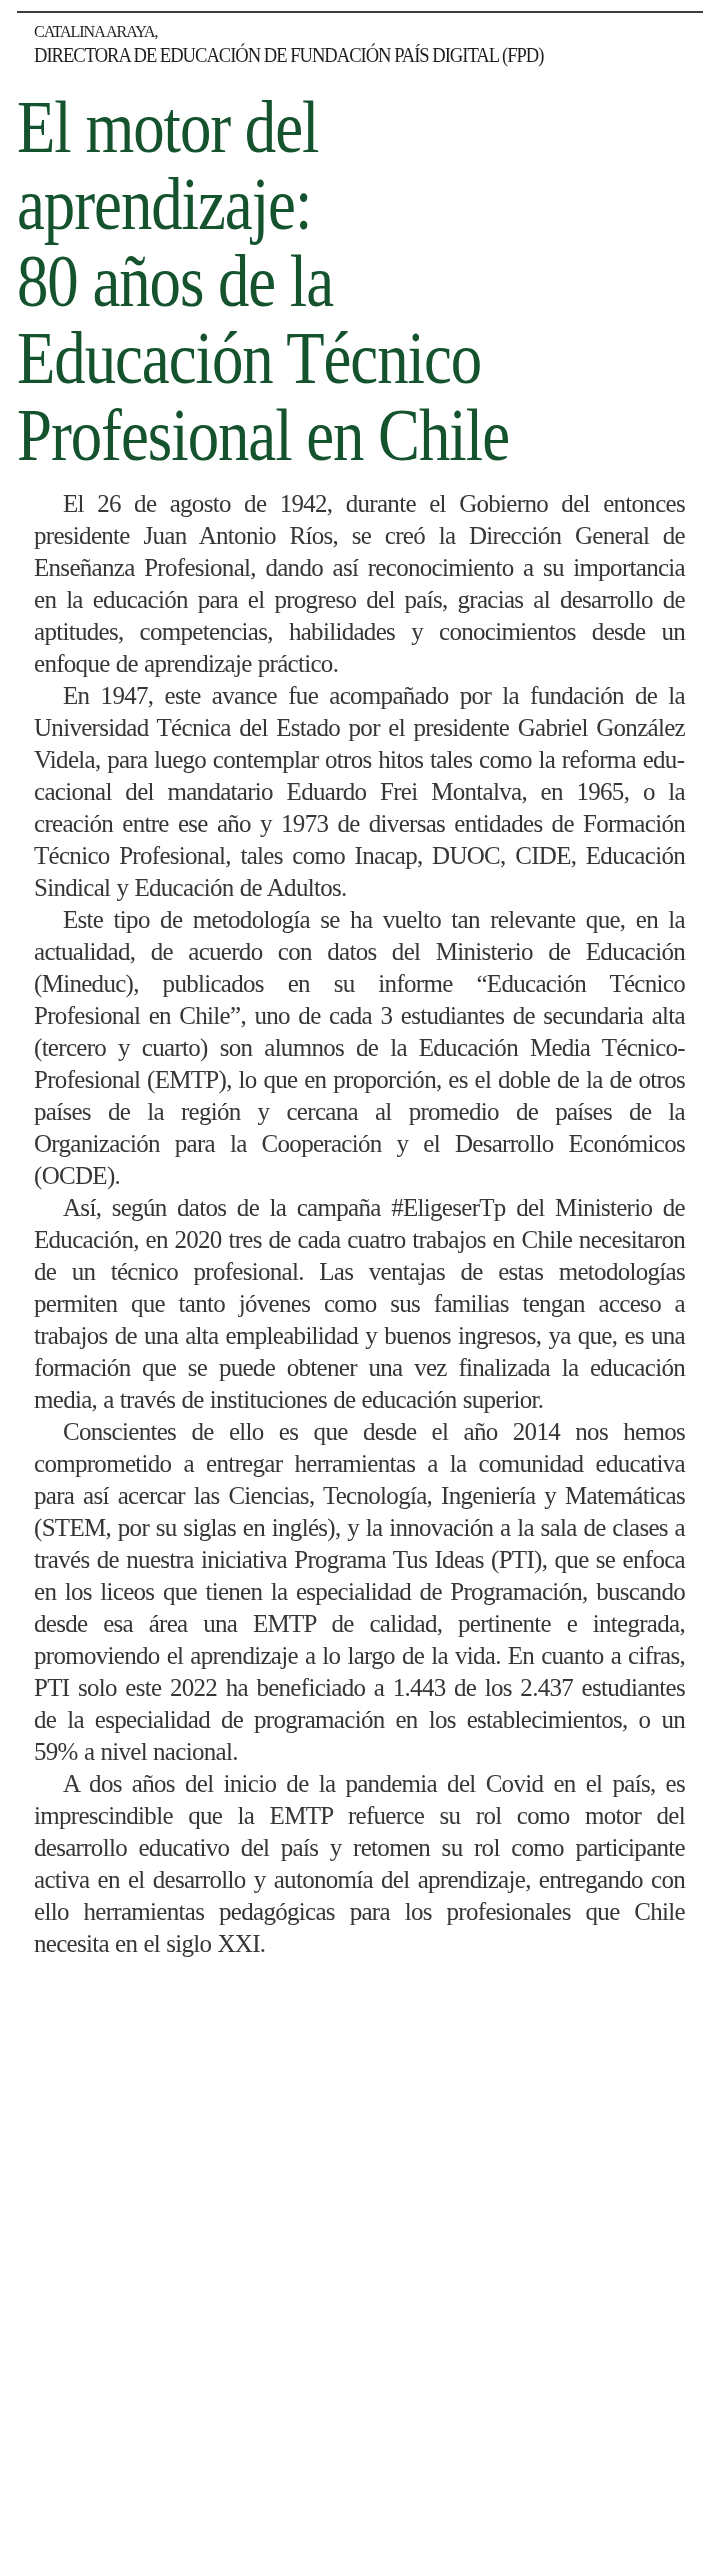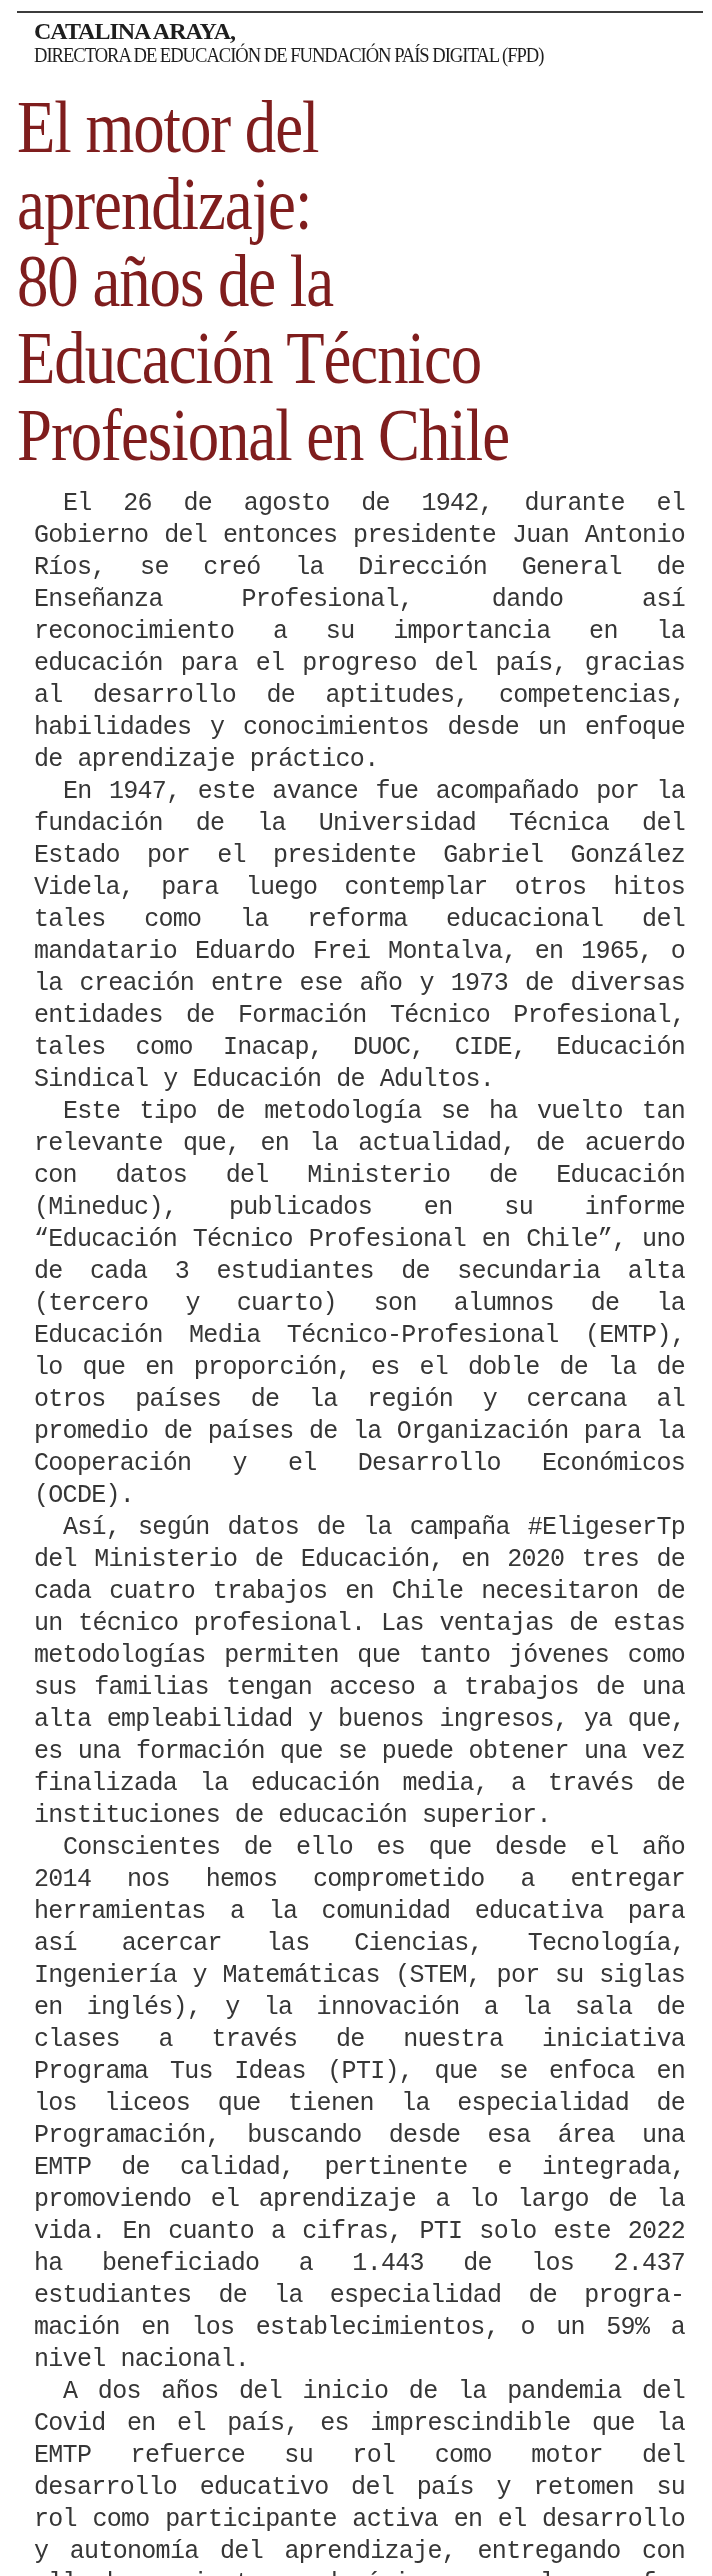--- a/index.html
+++ b/index.html
@@ -24,23 +24,23 @@
     }
     .byline {
       position: absolute;
       left: 34px;
       top: 20.4px;
       width: 661px;
       color: #1e1e1e;
     }
     .byline-name {
       display: block;
-      font-size: 24px;
+      font-size: 16px;
       line-height: 23px;
-      font-weight: bold;
+      font-weight: normal;
       letter-spacing: -1px;
       text-transform: uppercase;
       transform-origin: left top;
     }
     .byline-role {
       display: block;
       font-size: 20px;
       line-height: 24px;
       letter-spacing: -1.1px;
       text-transform: uppercase;
@@ -48,21 +48,21 @@
       transform: scaleX(0.93);
       transform-origin: left top;
     }
     .headline {
       position: absolute;
       left: 17px;
       top: 89px;
       width: 691px;
       margin: 0;
       font-weight: normal;
-      color: #7f1d1d;
+      color: #14532d;
       font-size: 73px;
       line-height: 77px;
       letter-spacing: -1.2px;
     }
     .headline-line {
       display: block;
       white-space: nowrap;
       transform: scaleX(0.86);
       transform-origin: left center;
     }
@@ -75,21 +75,20 @@
       font-size: 25px;
       line-height: 32px;
       text-align: justify;
       hyphens: manual;
     }
     .article-body p {
       margin: 0;
       text-indent: 29px;
       letter-spacing: -0.7px;
       word-spacing: 0.6px;
-      font-family: Liberation Mono, monospace;
     }
   </style>
 </head>
 <body>
 
 <div class="top-rule"></div>
 
 <div class="byline">
   <span class="byline-name">CATALINA ARAYA,</span>
   <span class="byline-role">DIRECTORA DE EDUCACIÓN DE FUNDACIÓN PAÍS DIGITAL (FPD)</span>

